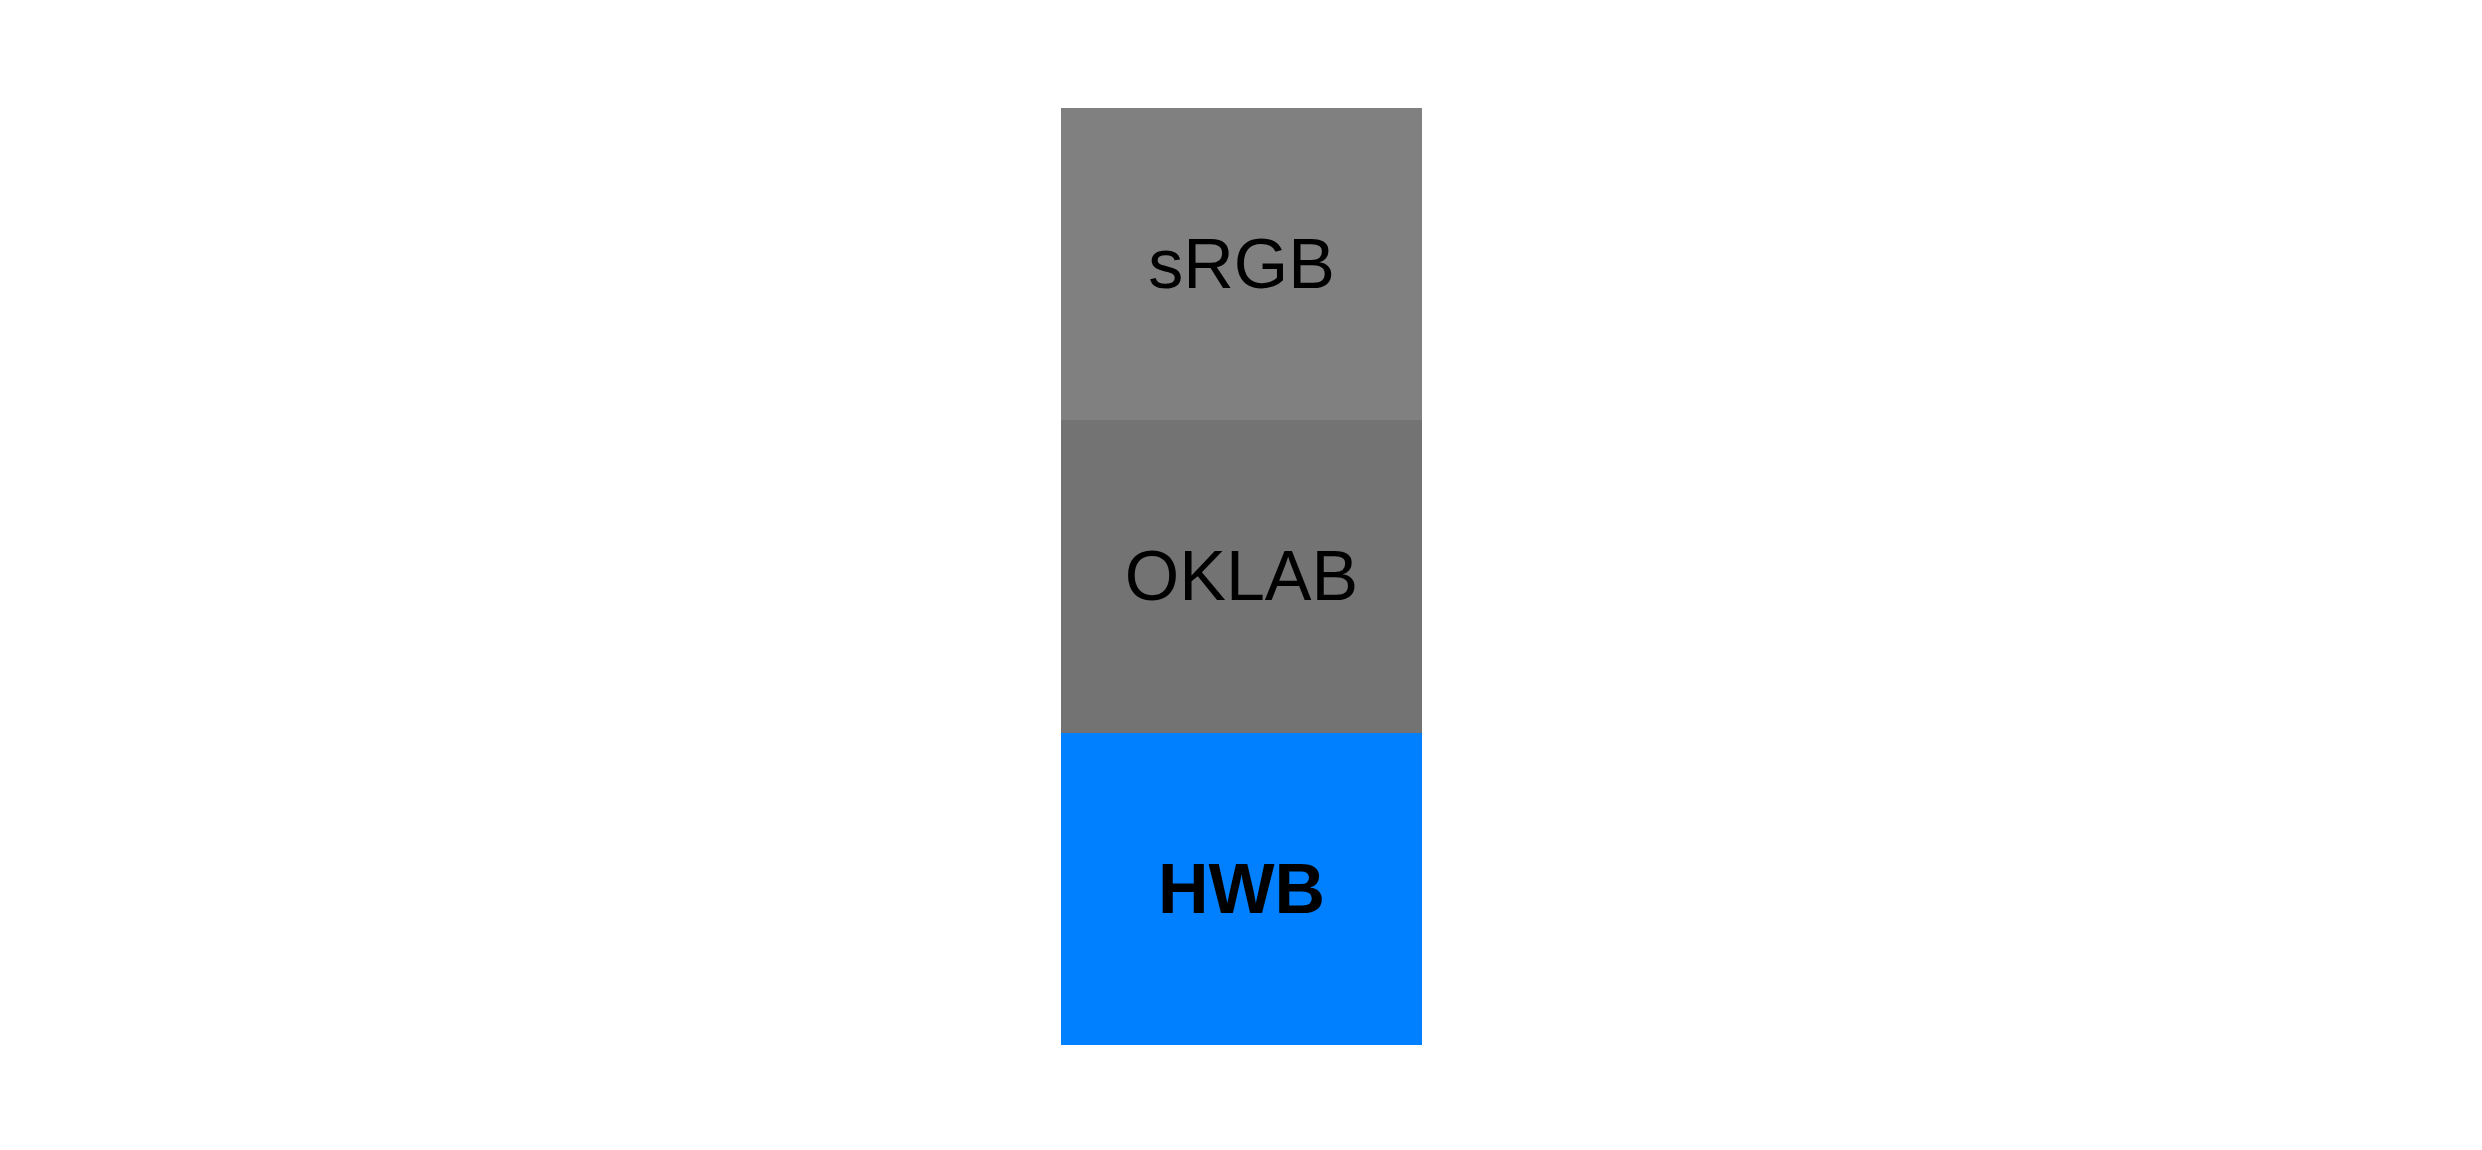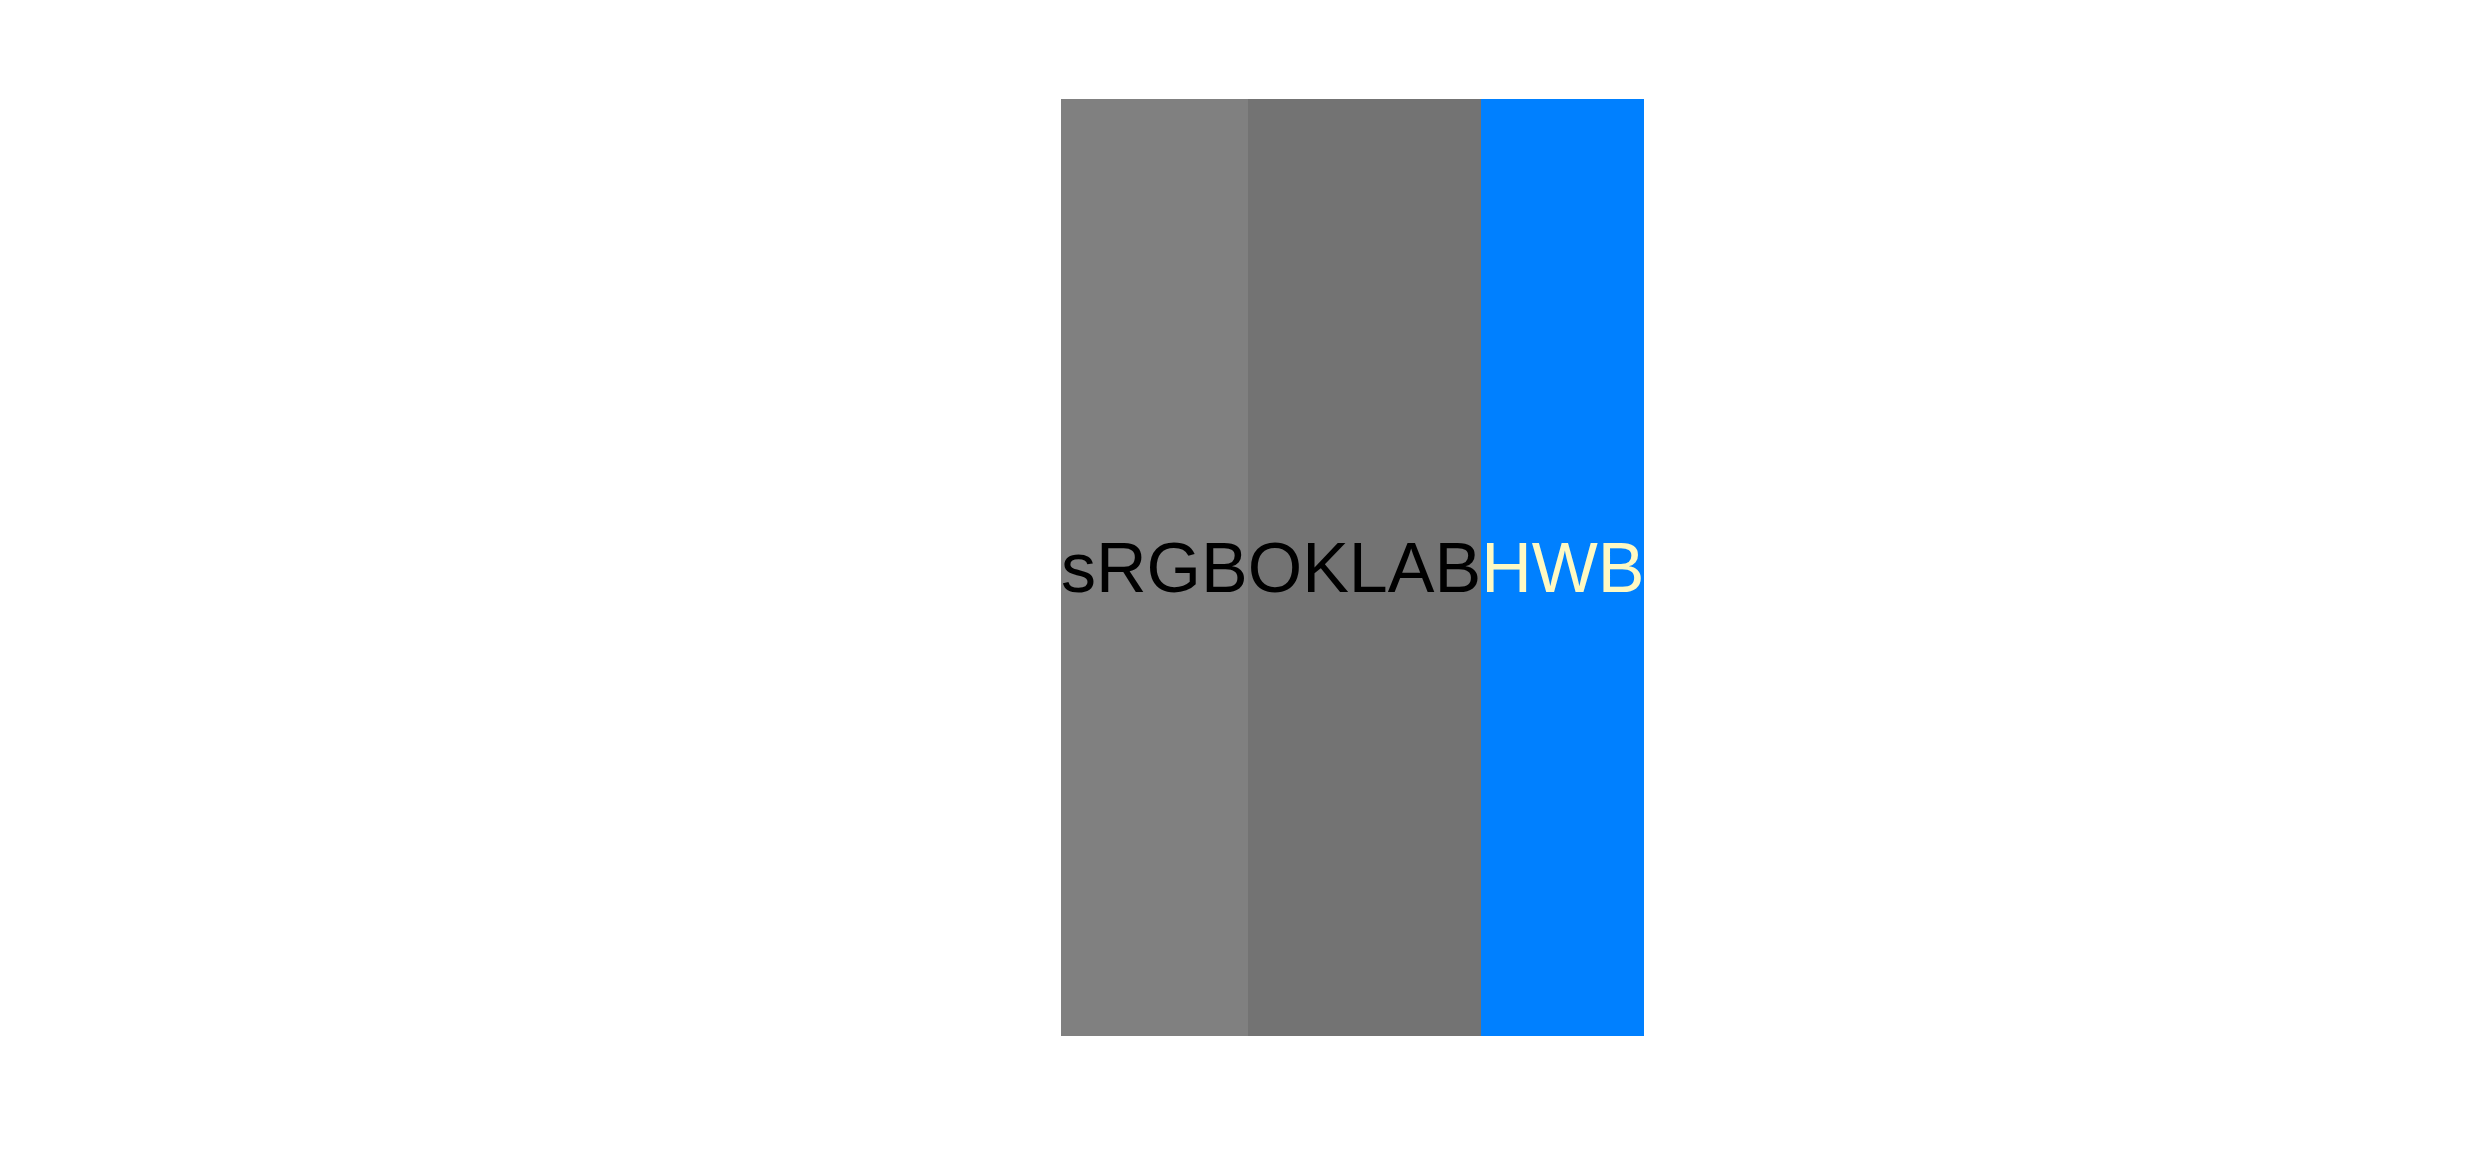--- a/index.html
+++ b/index.html
@@ -12,25 +12,25 @@
     height: 1150px;
     background: #ffffff;
     font-family: "Liberation Sans", sans-serif;
     overflow: hidden;
   }
 
   
   #swatch-stack {
     position: absolute;
     left: 1061px;
-    top: 99px;
+    top: 108px;
     width: 361px;
     height: 937px;
     display: flex;
-    flex-direction: row;
+    flex-direction: column;
   }
 
   .swatch {
     flex: 1 1 0;
     display: flex;
     align-items: center;
     justify-content: center;
     box-sizing: border-box;
   }
 
@@ -53,16 +53,16 @@
   <div class="swatch" style="background-color: rgb(128, 128, 128);">
     <span class="swatch-label" style="color: rgb(0, 0, 0);">sRGB</span>
   </div>
 
   <div class="swatch" style="background-color: #737373;">
     <span class="swatch-label" style="color: rgb(0, 0, 0);">OKLAB</span>
   </div>
 
 
   <div class="swatch" style="background-color: rgb(0, 128, 255);">
-    <span class="swatch-label" style="color: #fef9c3;">HWB</span>
+    <span class="swatch-label" style="color: #000000; font-weight: bold;">HWB</span>
   </div>
 
 </div>
 
 </body></html>

